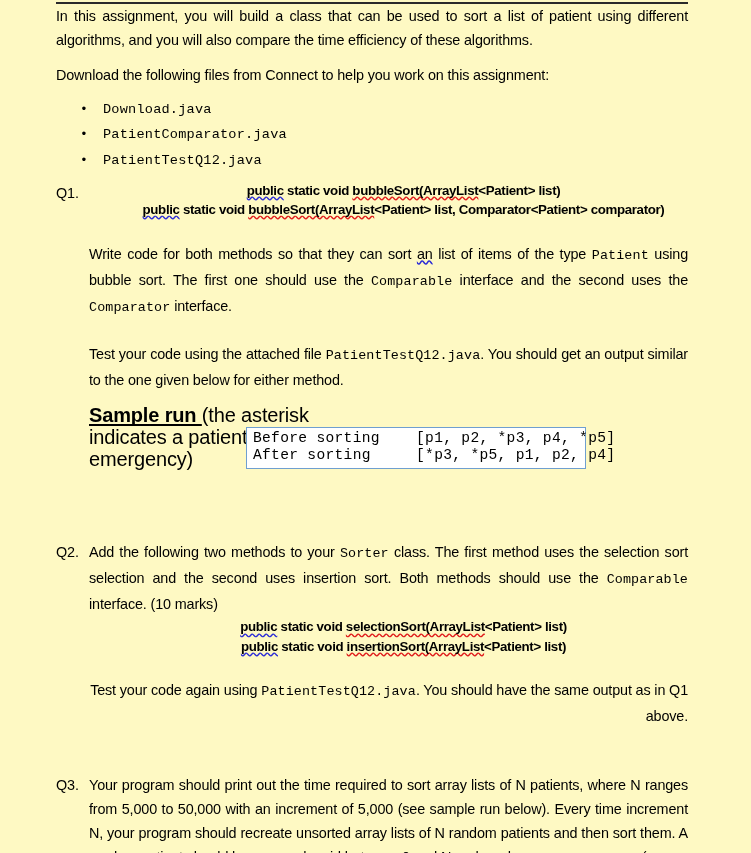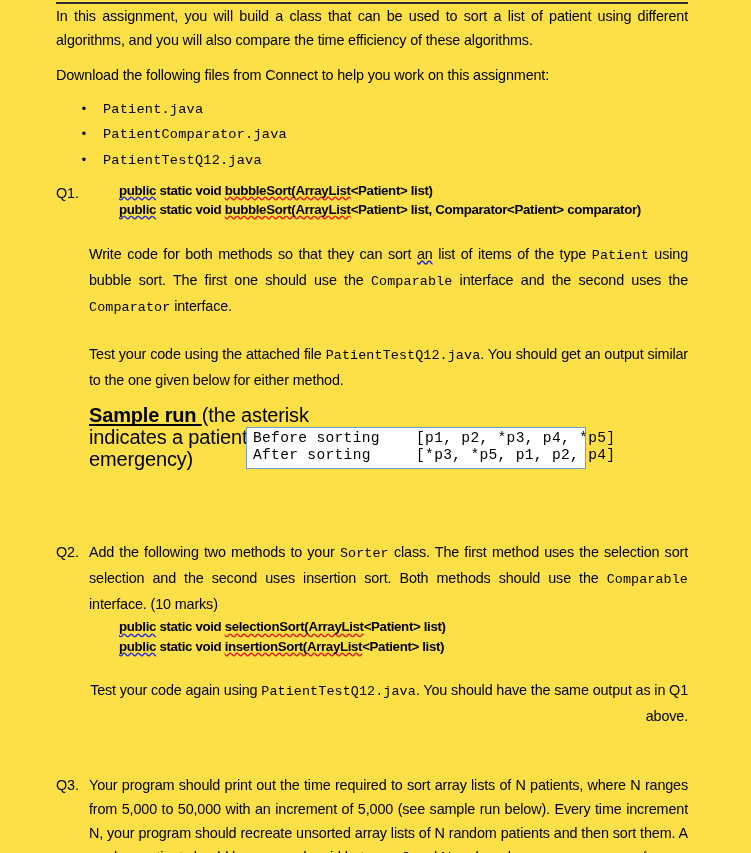--- a/index.html
+++ b/index.html
@@ -11,21 +11,21 @@
     width: 751px;
     height: 853px;
     font-family: "Liberation Sans", sans-serif;
     color: #000000;
     overflow: hidden;
   }
   .page {
     position: relative;
     width: 751px;
     height: 853px;
-    background: #fde047;
+    background: #fef9c3;
   }
   .top-rule {
     position: absolute;
     left: 56px;
     top: 2px;
     width: 632px;
     height: 2px;
     background: #2a2a2a;
   }
   .content {
@@ -103,20 +103,21 @@
     line-height: 24.2px;
     text-align: justify;
     letter-spacing: -0.15px;
   }
   .q-para.nojust { text-align: right; }
 
   
   .sig-block {
     margin: 1px 0 0 0;
     padding-left: 30px;
+    text-align: center;
   }
   .sig {
     font-family: "Liberation Sans", sans-serif;
     font-weight: bold;
     font-size: 13.3px;
     line-height: 19.5px;
     letter-spacing: -0.35px;
     white-space: nowrap;
   }
 
@@ -180,21 +181,21 @@
 
   <div class="content">
 
     <p class="body">In this assignment, you will build a class that can be used to sort a list of patient using different algorithms, and you will also compare the time efficiency of these algorithms.</p>
 
     <p class="body">Download the following files from Connect to help you work on this assignment:</p>
 
     <ul class="file-list">
       <li>
         <span class="bullet">•</span>
-        <span>Patient.java</span>
+        <span>Download.java</span>
       </li>
       <li>
         <span class="bullet">•</span>
         <span>PatientComparator.java</span>
       </li>
       <li>
         <span class="bullet">•</span>
         <span>PatientTestQ12.java</span>
       </li>
     </ul>

